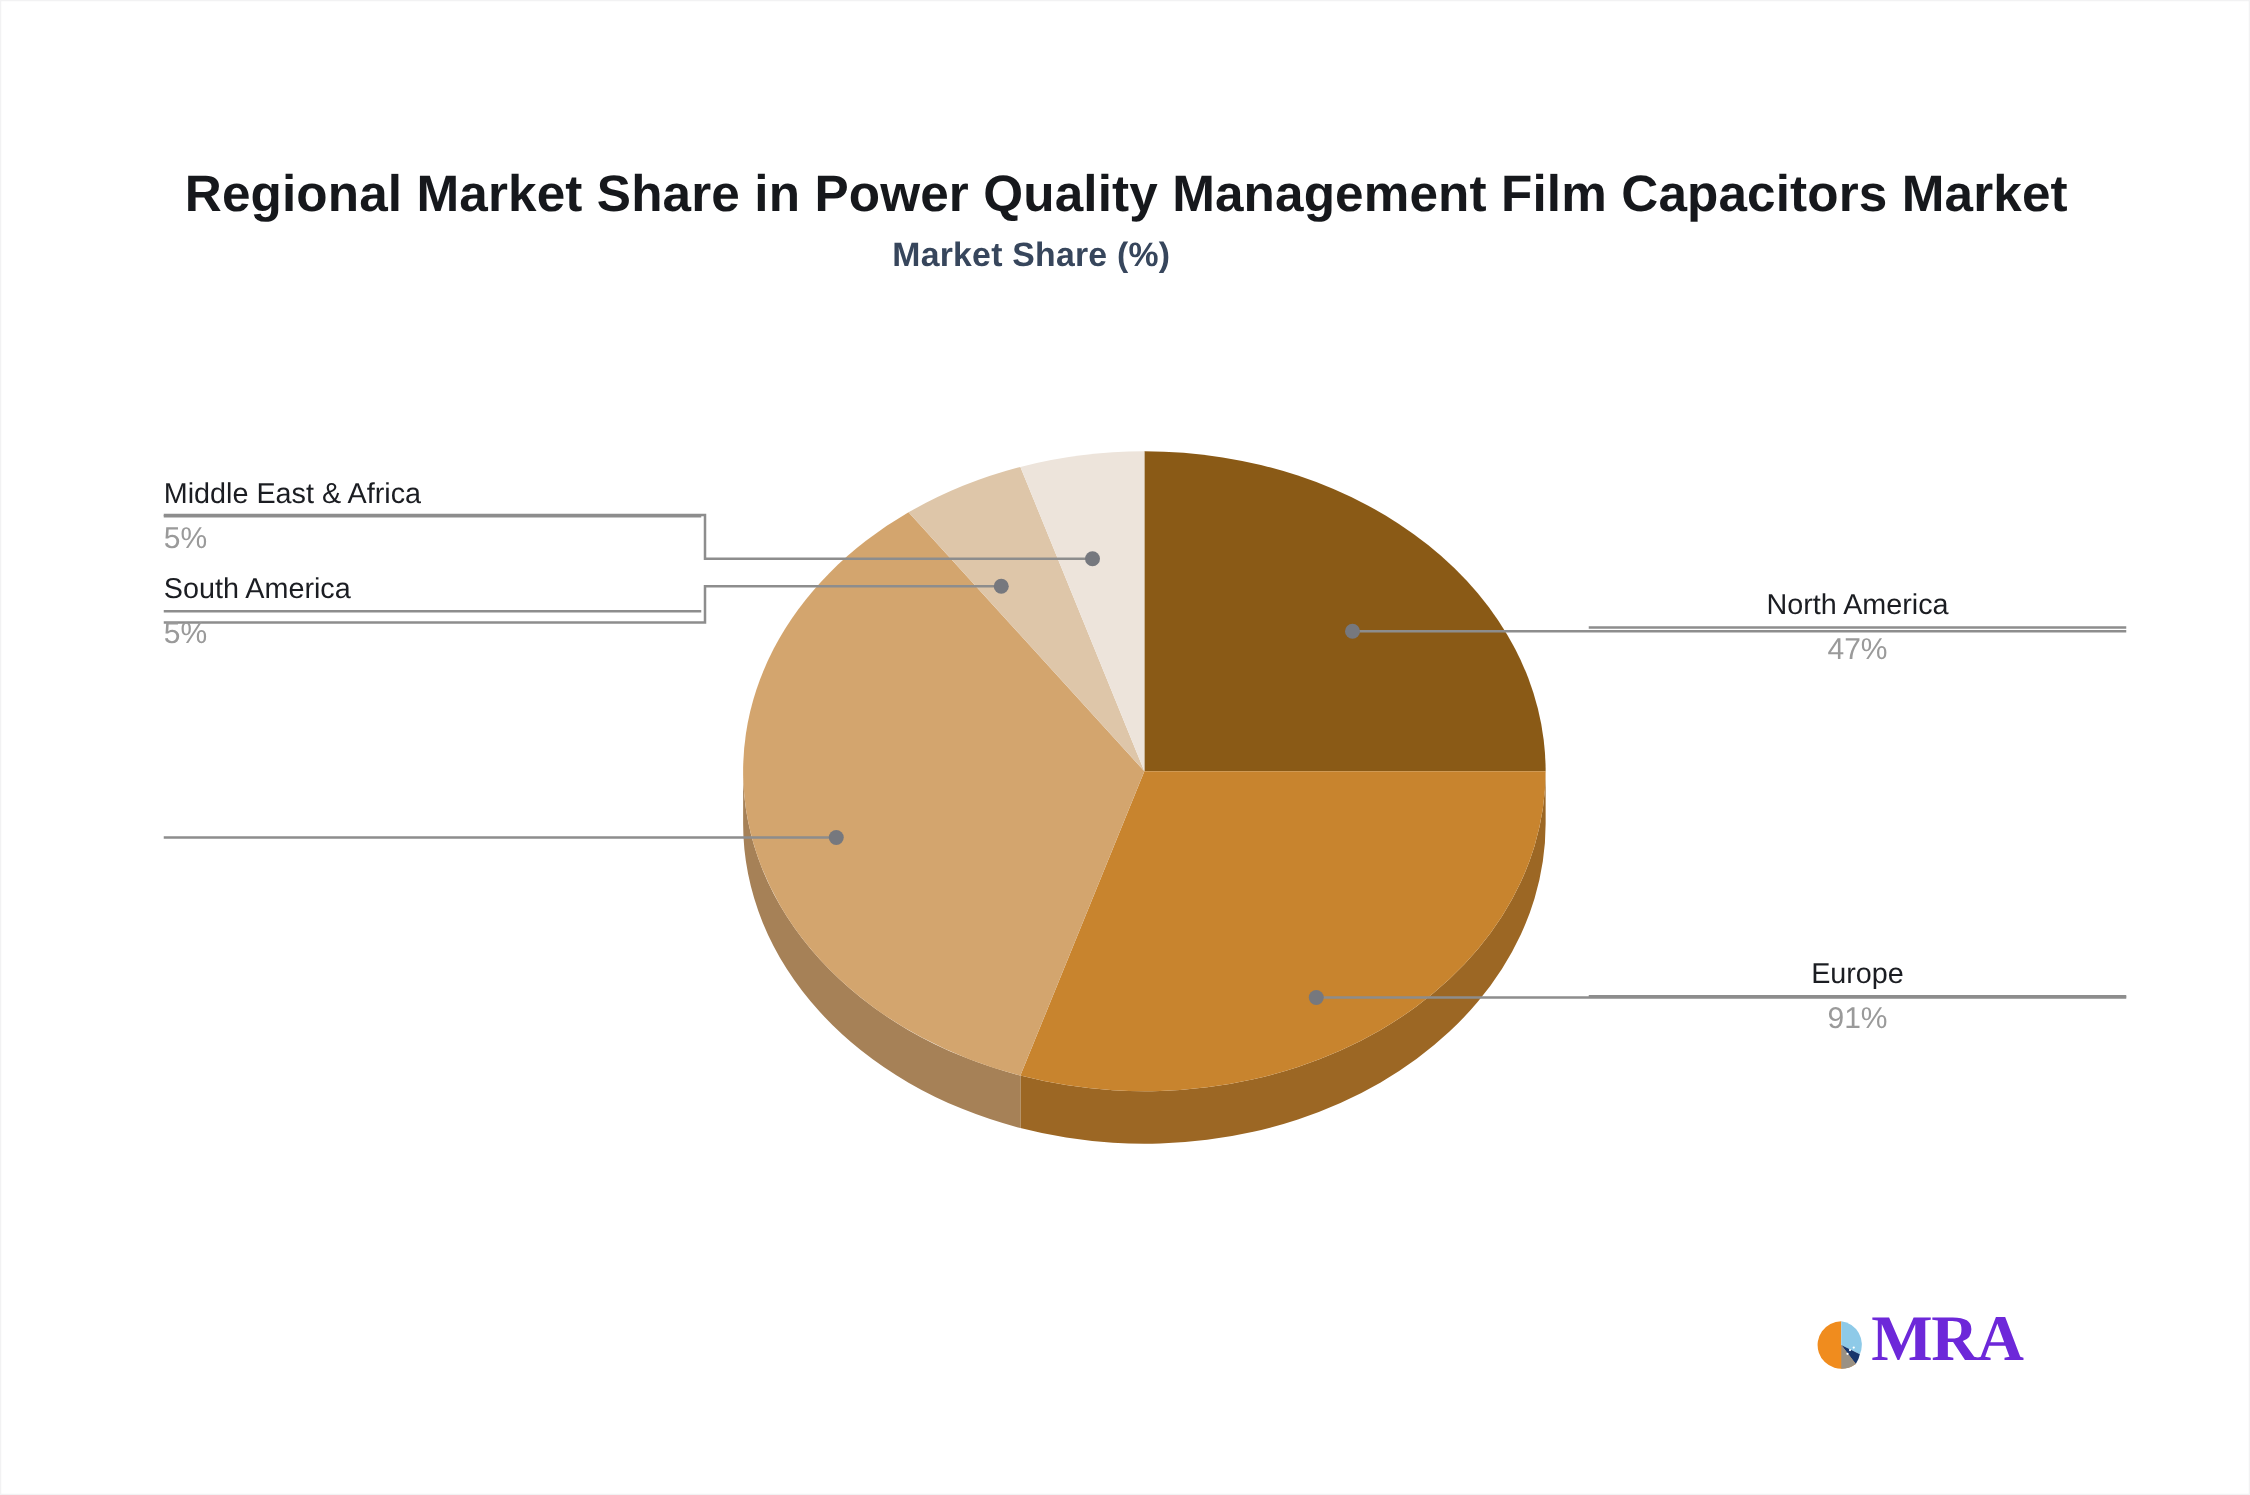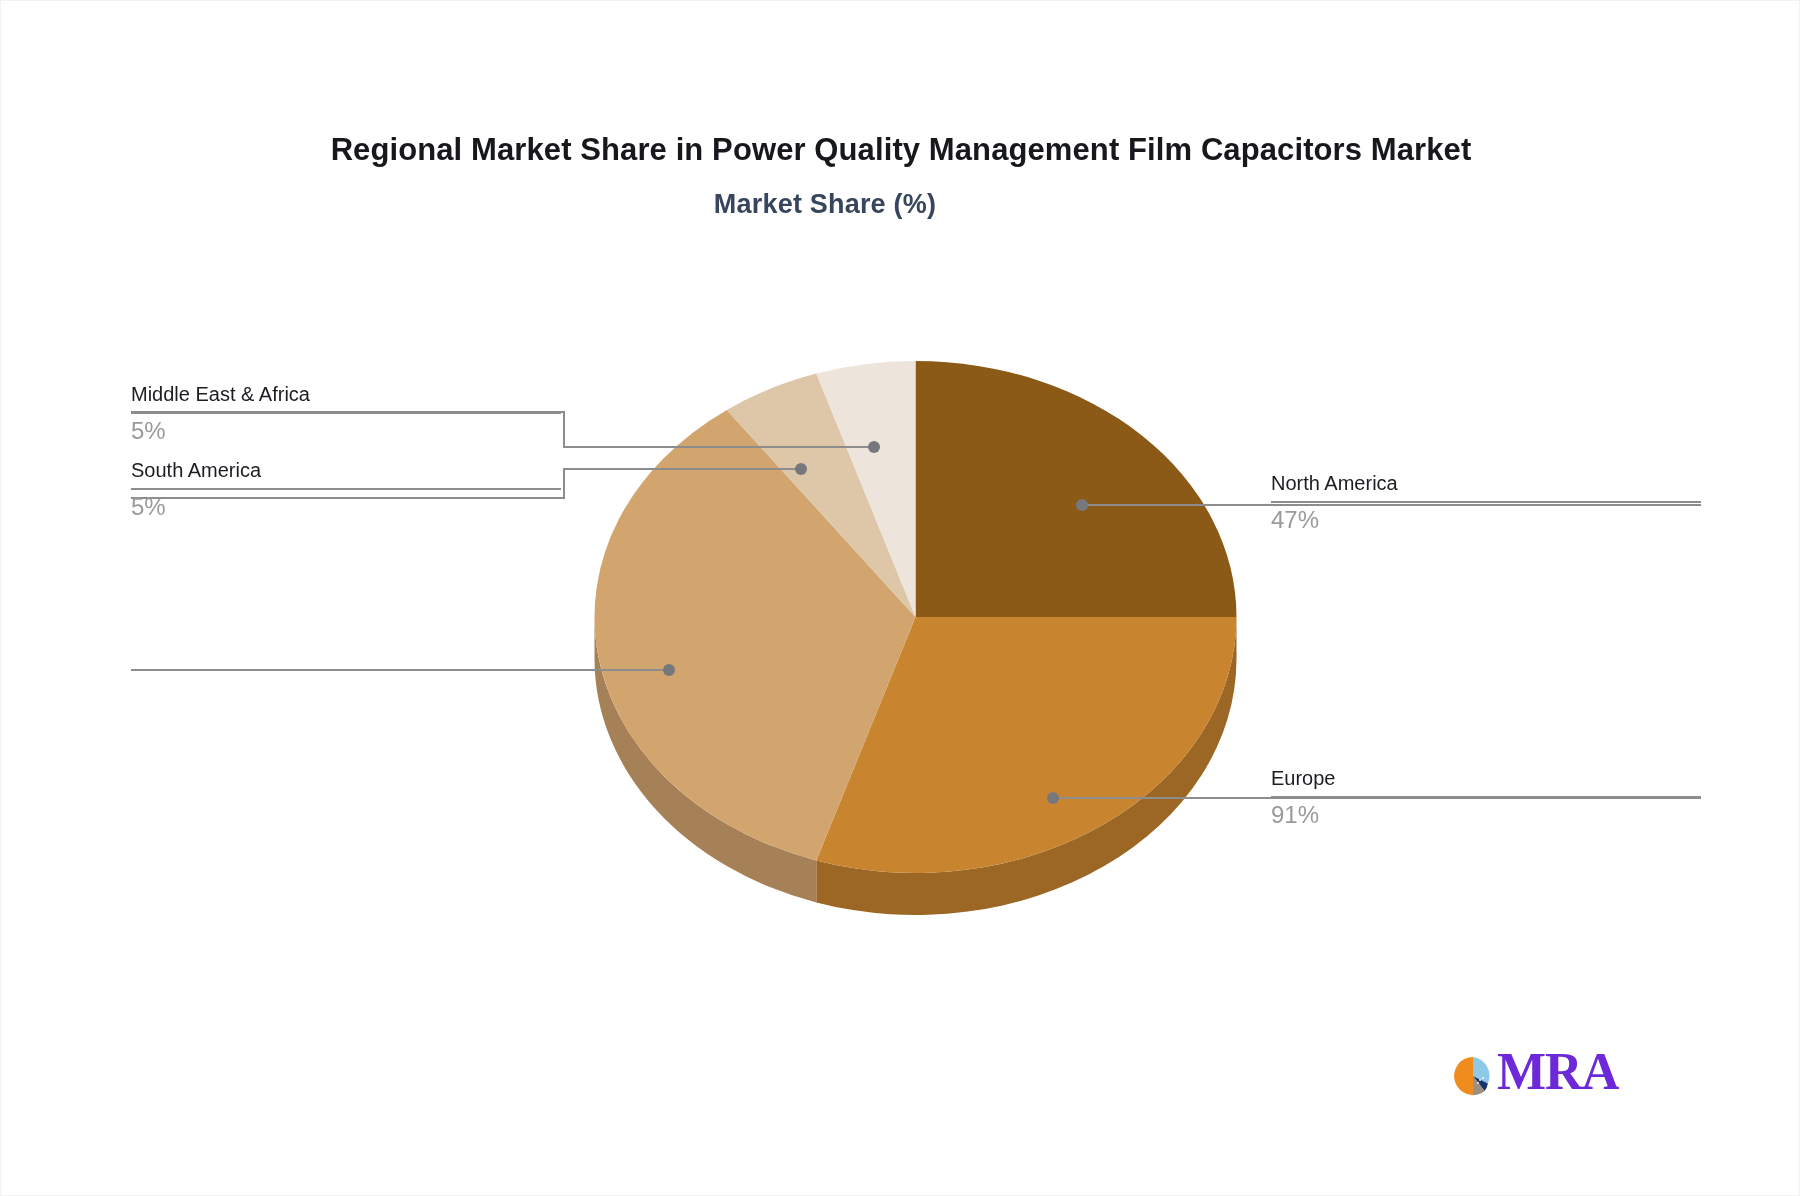--- a/index.html
+++ b/index.html
@@ -22,21 +22,21 @@
     border: 1px solid #f2f2f3;
   }
 
   
   .title {
     position: absolute;
     left: 0;
     top: 131px;
     width: 1800px;
     text-align: center;
-    font-size: 31px;
+    font-size: 41px;
     font-weight: bold;
     color: #16181c;
     letter-spacing: 0.1px;
     white-space: nowrap;
   }
   .subtitle {
     position: absolute;
     left: 0;
     top: 188px;
     width: 1648px;
@@ -57,38 +57,38 @@
     height: 1196px;
   }
   #pie-svg { display: block; }
 
   
   .callout {
     position: absolute;
     box-sizing: border-box;
   }
   .callout .lbl {
-    font-size: 20px;
+    font-size: 23px;
     color: #1b1d22;
     line-height: 30px;
     white-space: nowrap;
   }
   .callout .rule {
     height: 0;
     border-top: 2px solid #8d8d8d;
     margin: 3px 0 2px 0;
   }
   .callout .pct {
     font-size: 24px;
     color: #9a9a9a;
     line-height: 30px;
     white-space: nowrap;
   }
   .callout.right .lbl,
-  .callout.right .pct { text-align: left; }
+  .callout.right .pct { text-align: center; }
   .callout.left .lbl,
   .callout.left .pct { text-align: left; }
 
   
   #logo {
     position: absolute;
     left: 1452px;
     top: 1043px;
     width: 196px;
     height: 66px;

